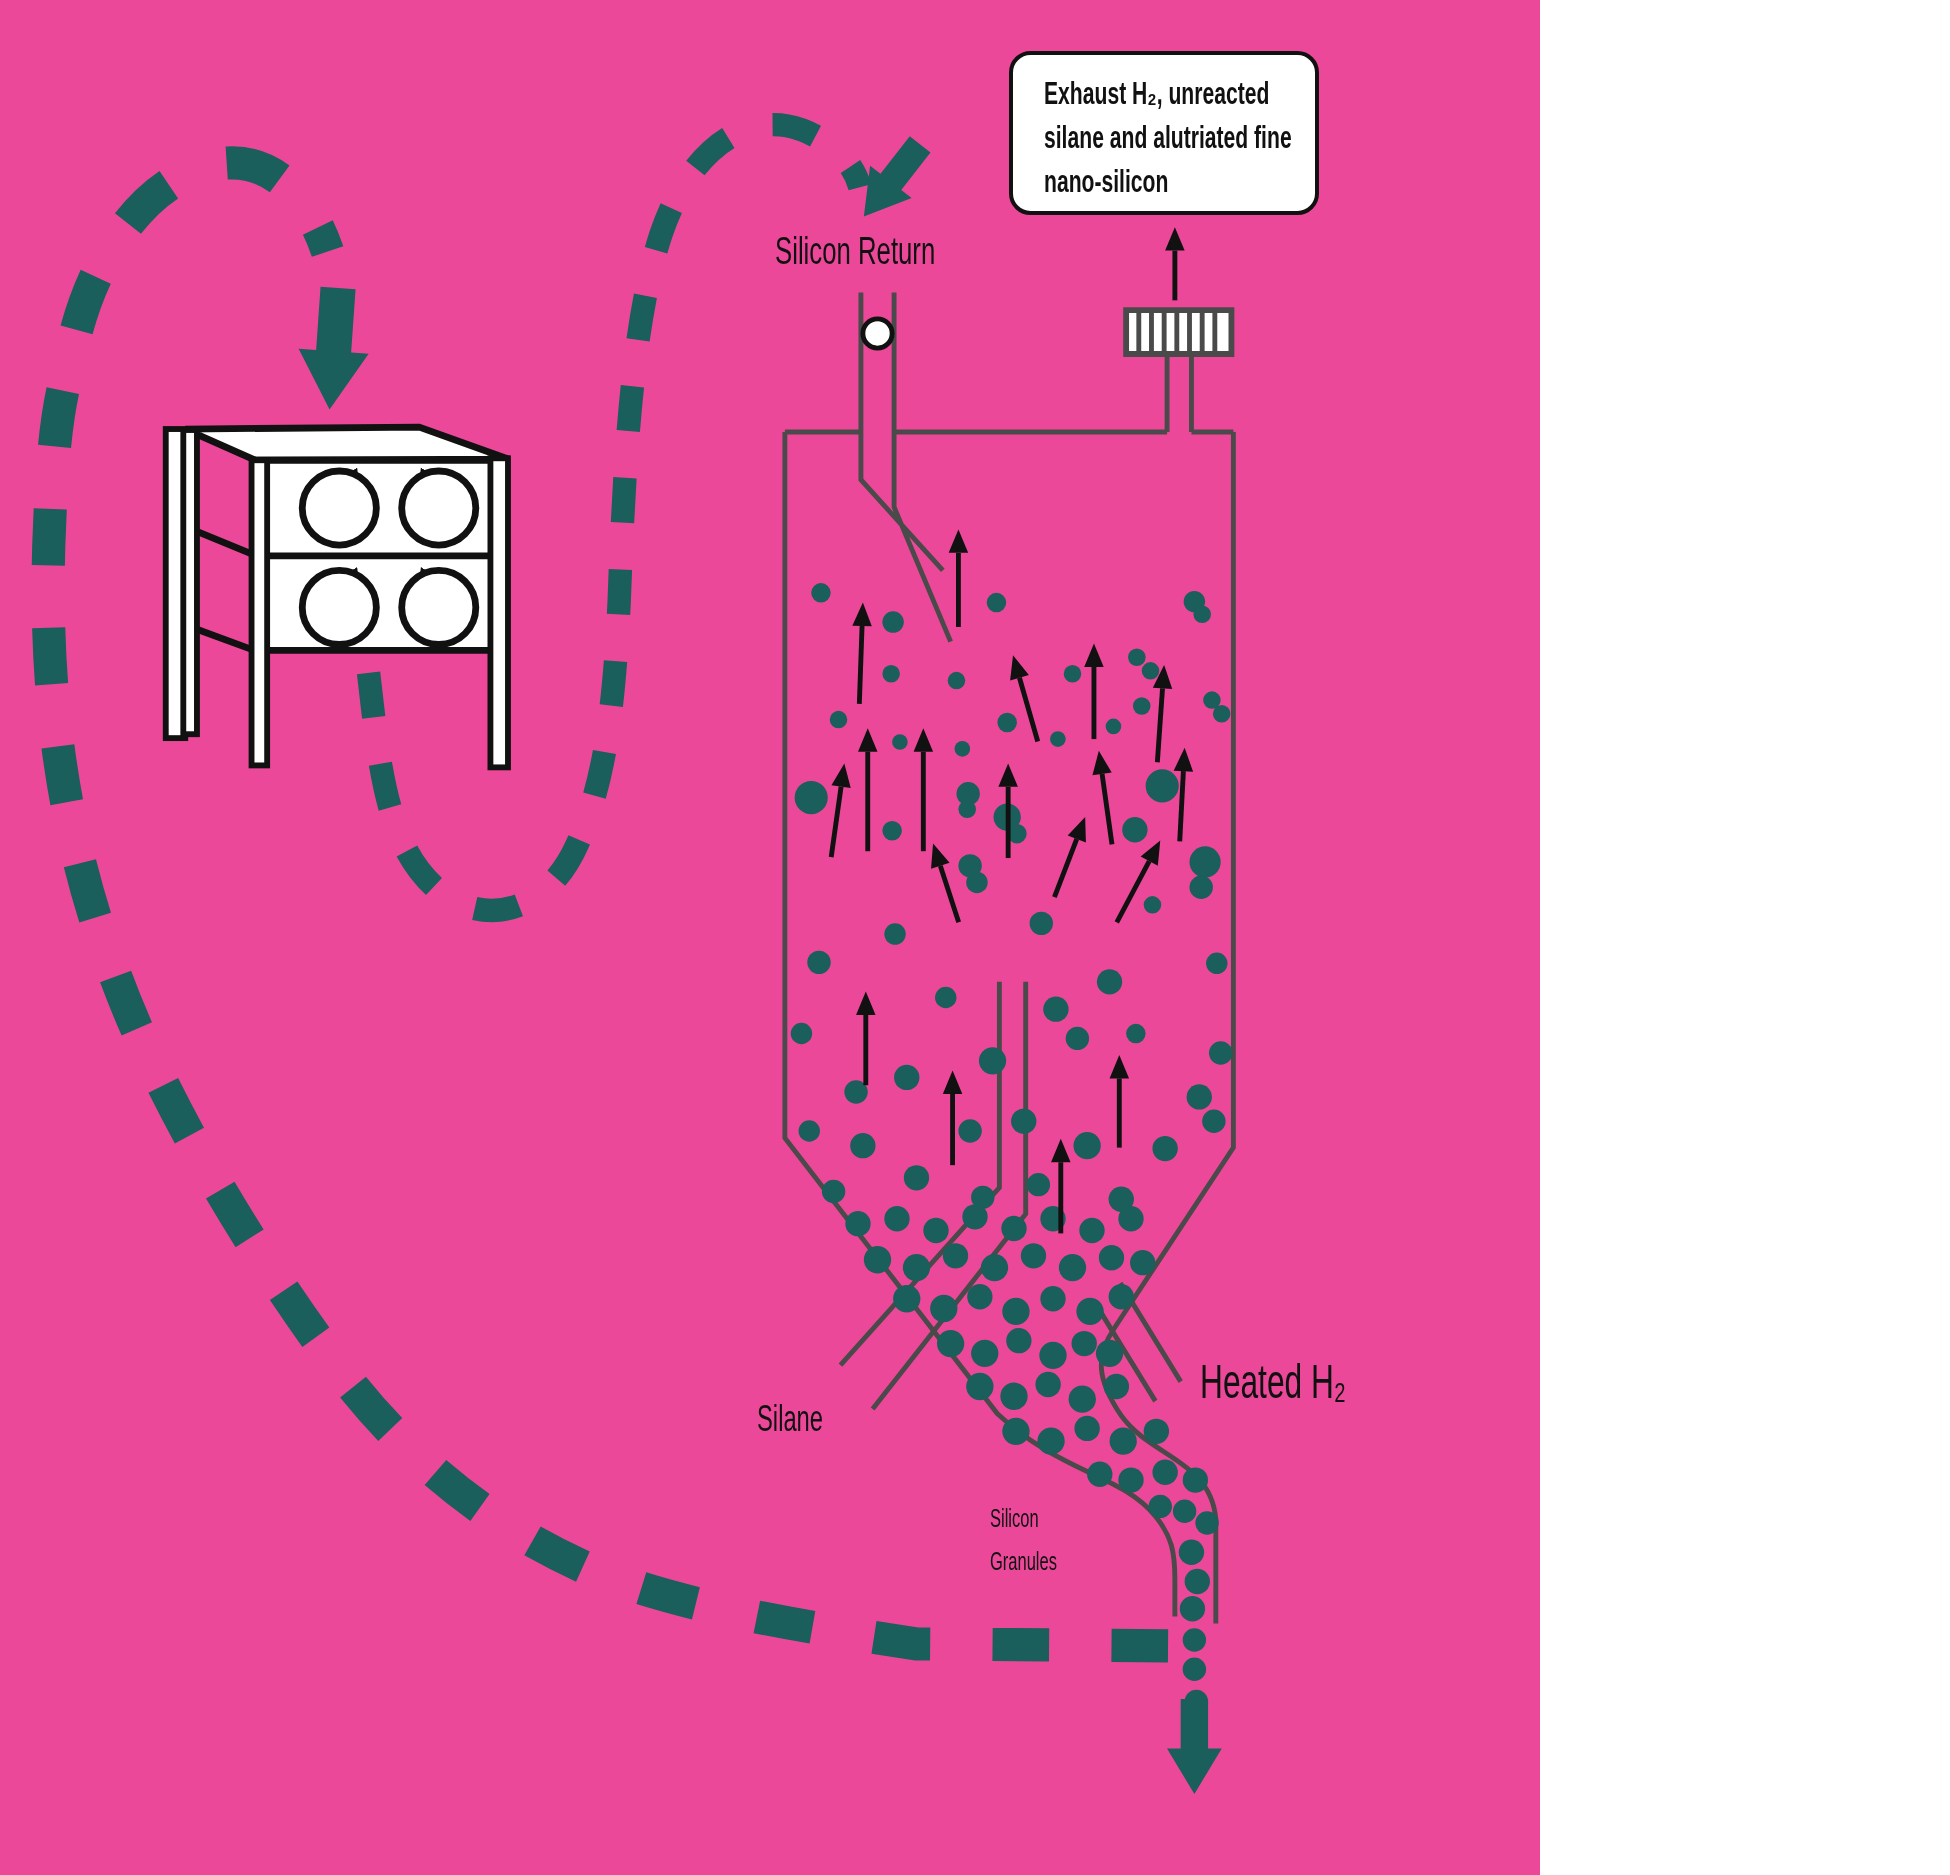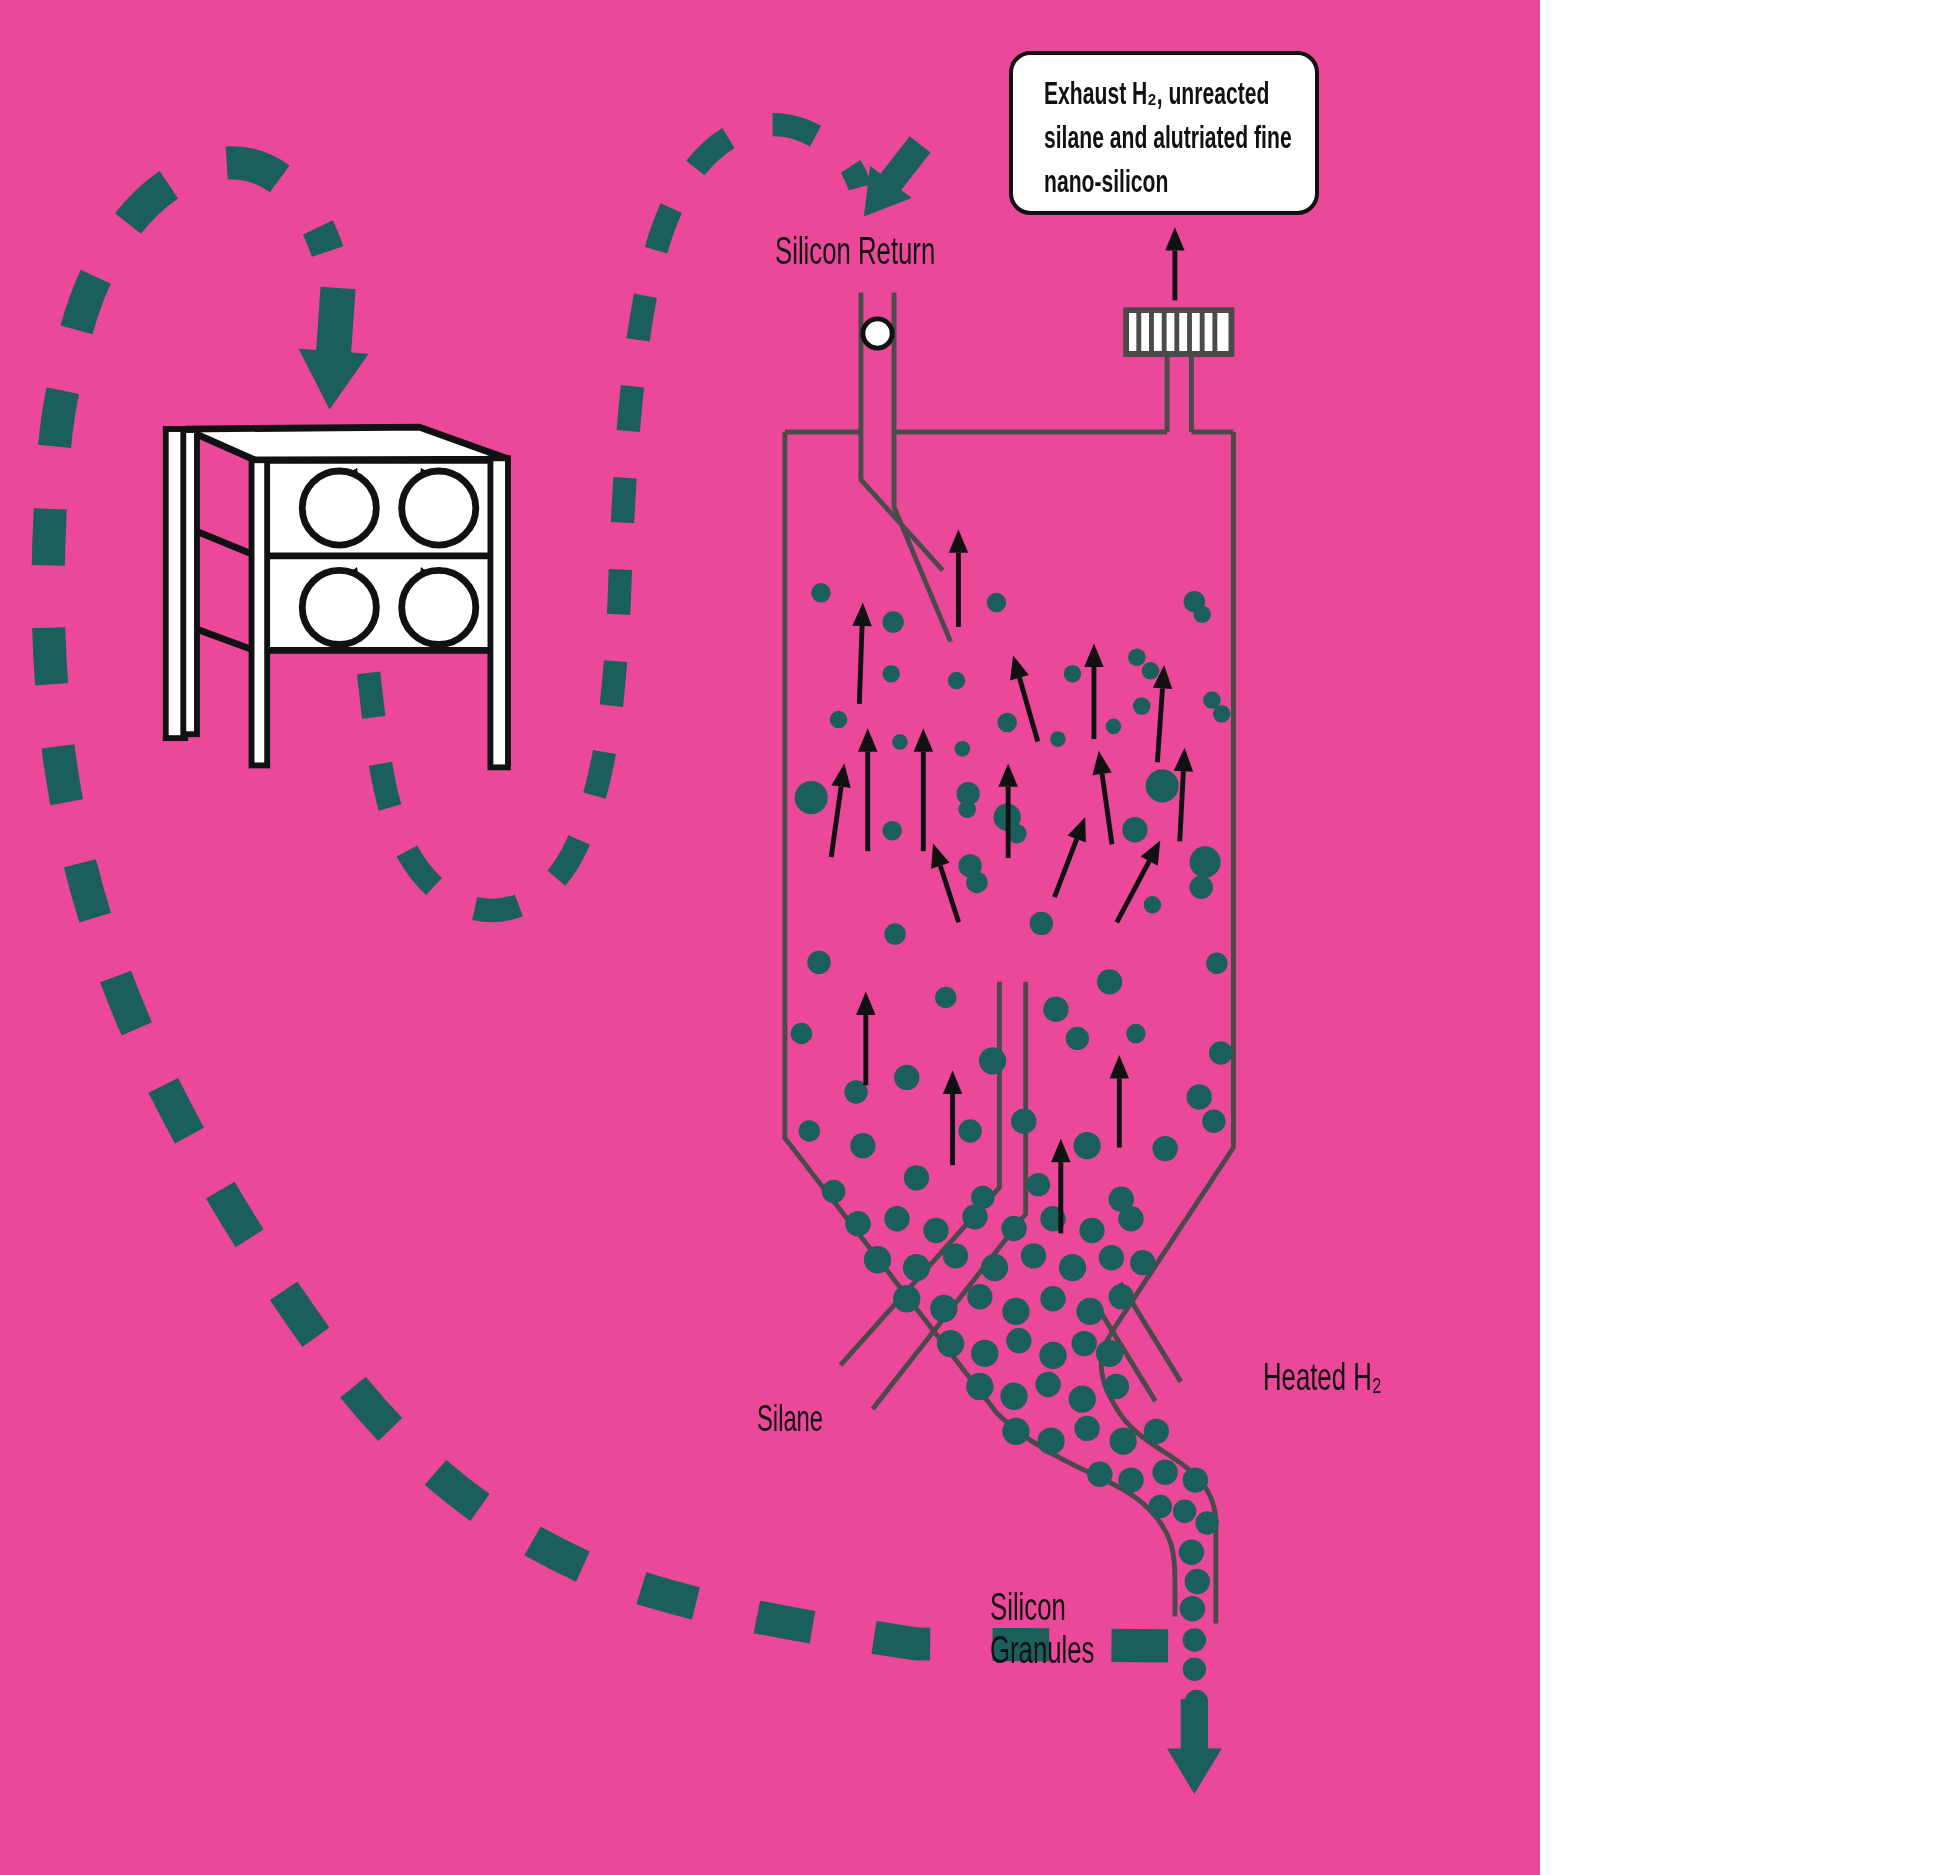--- a/index.html
+++ b/index.html
@@ -15,22 +15,22 @@
   .cond{transform:scaleX(0.66);transform-origin:0 0;white-space:nowrap;}
   .textbox{
     position:absolute;box-sizing:border-box;background:#fff;border:4.9px solid #111;
     border-radius:21.5px;color:#111;font-weight:700;
   }
   .textbox .line{white-space:nowrap;}
   #exhaust-box{left:1009px;top:51px;width:310px;height:164px;padding:15.6px 0 0 31px;font-size:32px;line-height:44px;}
   #note-box{left:1239px;top:1529px;width:665px;height:205px;border-width:5.9px;border-radius:27px;padding:21.5px 0 0 29px;font-size:39px;line-height:51px;}
   #label-silicon-return{left:775px;top:230px;font-size:39px;}
   #label-silane{left:757px;top:1400px;font-size:36px;}
-  #label-silicon-granules{left:990px;top:1585px;font-size:39px;line-height:43px;}
-  #label-heated-h2{left:1263px;top:1356px;font-size:39px;}
+  #label-silicon-granules{left:990px;top:1497px;font-size:25px;line-height:43px;}
+  #label-heated-h2{left:1200px;top:1356px;font-size:48px;}
 </style>
 </head>
 <body>
 
 <div class="stage">
 
   <svg id="diagram" width="1950" height="1875" viewBox="0 0 2000 1923">
     <defs>
       <marker id="ah" orient="auto" markerWidth="8" markerHeight="8" refX="4.5" refY="3" markerUnits="strokeWidth">
         <path d="M0,0 L6,3 L0,6 Z" fill="#111111"></path>

